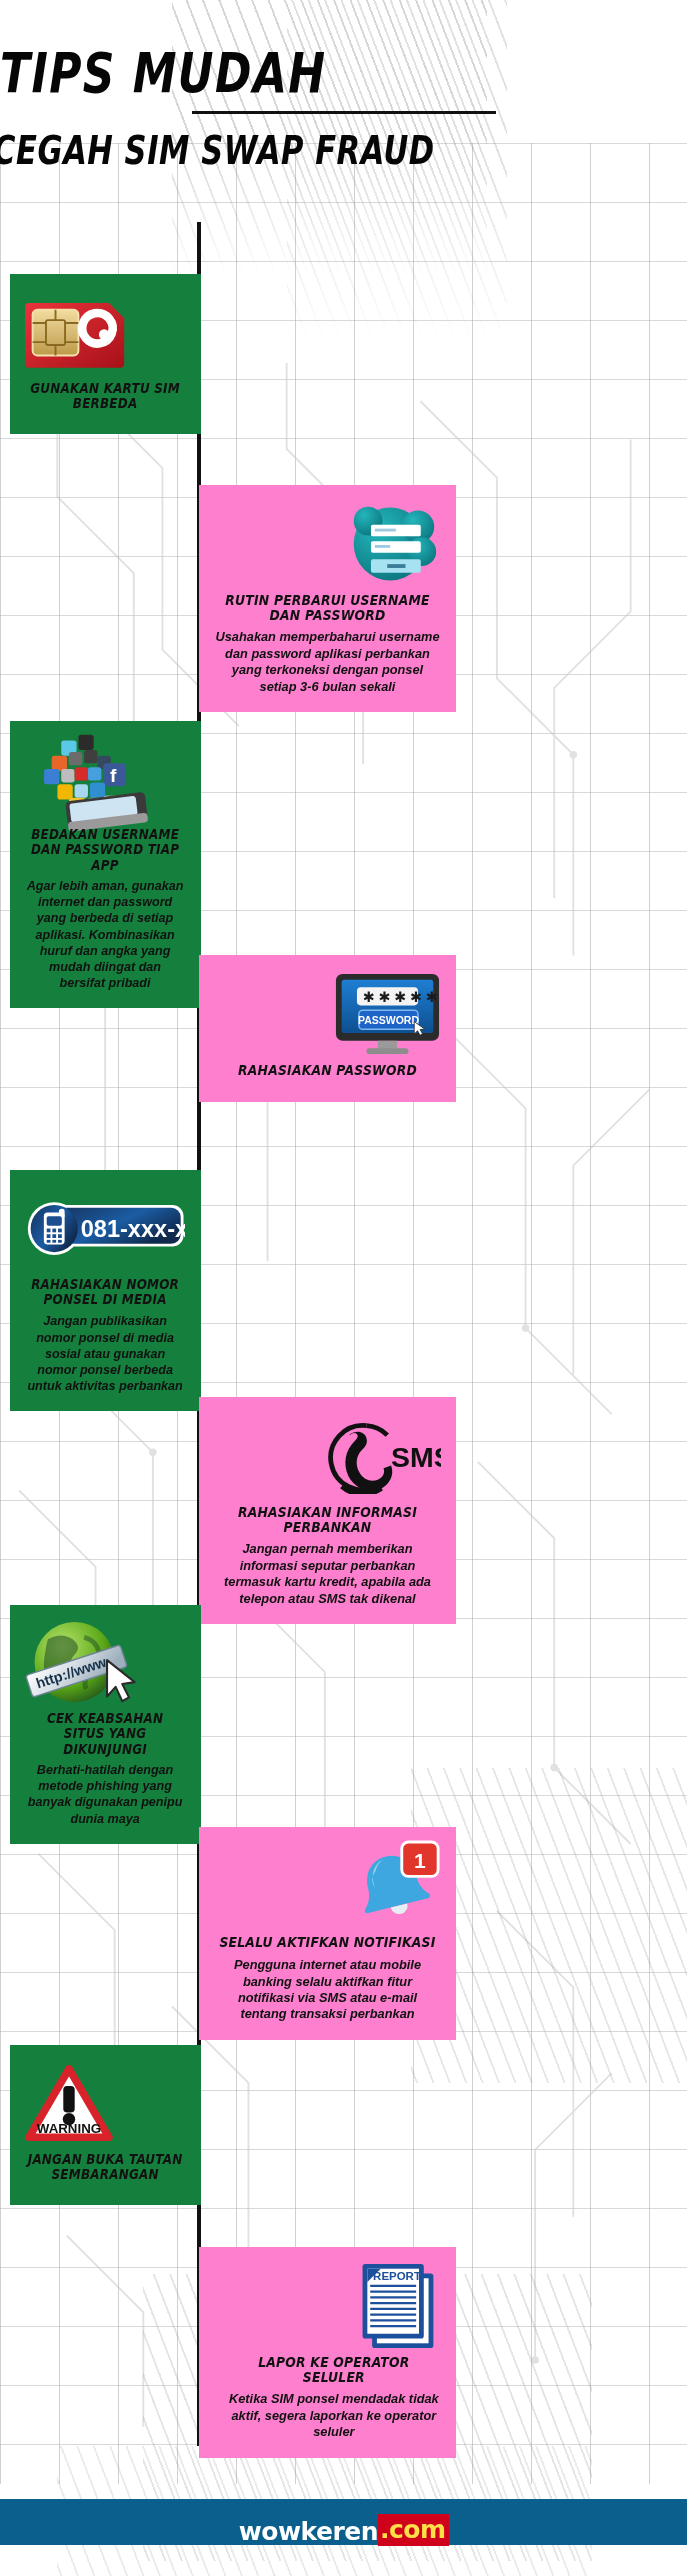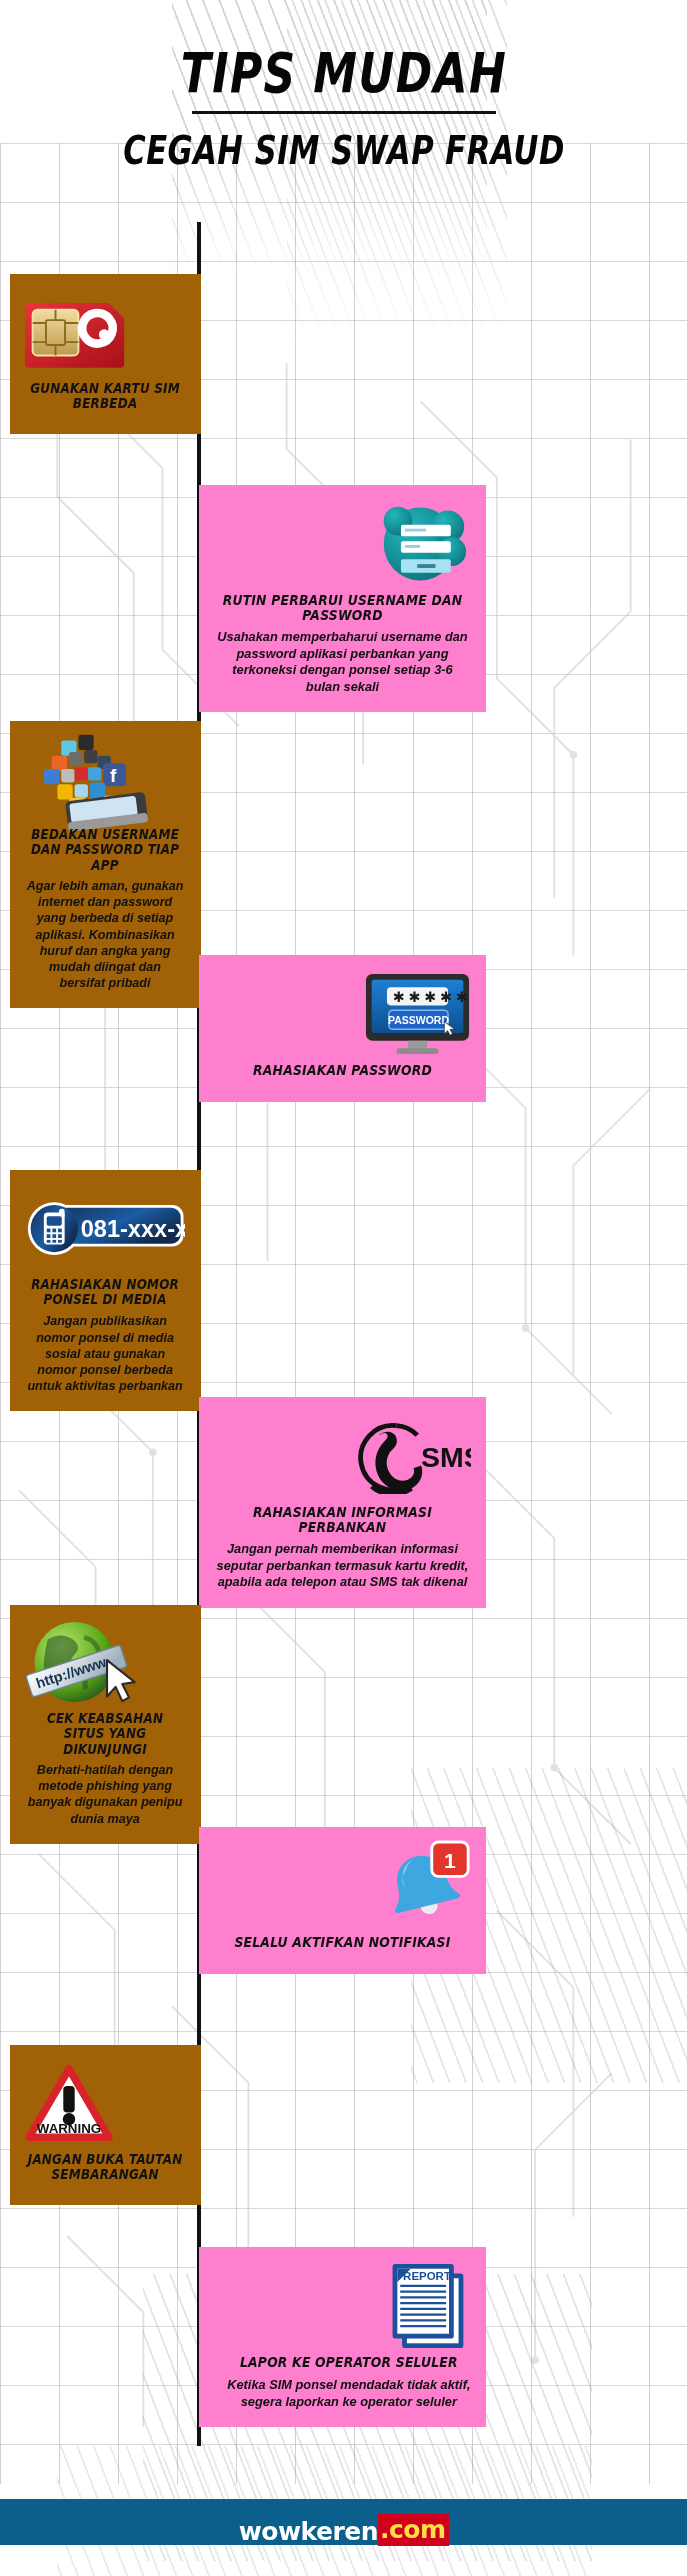--- a/index.html
+++ b/index.html
@@ -41,21 +41,21 @@
       rgba(150,150,150,0) 15.3px);
   }
   .streak-fade-top {
     -webkit-mask-image: linear-gradient(to bottom, rgba(0,0,0,1) 55%, rgba(0,0,0,0) 100%);
     mask-image: linear-gradient(to bottom, rgba(0,0,0,1) 55%, rgba(0,0,0,0) 100%);
   }
 
   
   #header {
     position: absolute; top: 0; left: 0; width: 688px; height: 222px;
-    z-index: 5; text-align: center;
+    z-index: 5; text-align: left;
   }
   .title-main {
     font-family: "DejaVu Sans", sans-serif;
     font-weight: 700;
     font-style: italic;
     font-size: 44px;
     letter-spacing: 1.4px;
     color: #060606;
     margin-top: 46px;
     line-height: 1;
@@ -86,22 +86,22 @@
     background: #111;
     z-index: 3;
   }
 
   
   .card {
     position: absolute;
     z-index: 6;
     padding: 13.4px 15.3px 17px;
   }
-  .card.left  { left: 9.6px;  width: 191px; background: #a16207; }
-  .card.right { left: 199px; width: 287px; background: #fd7fce; text-align: center; }
+  .card.left  { left: 9.6px;  width: 191px; background: #15803d; }
+  .card.right { left: 199px; width: 257px; background: #fd7fce; text-align: center; }
   .card.left  { text-align: center; }
 
   .card-icon {
     height: 92px;
     display: flex;
     align-items: center;
     margin-bottom: 3.8px;
   }
   .card.left  .card-icon { justify-content: flex-start; }
   .card.right .card-icon { justify-content: flex-end; }
@@ -423,20 +423,21 @@
         <path d="M44 16 c16 0 26 12 26 28 c0 10 4 16 8 20 c2 2 1 5-2 5 H12 c-3 0-4-3-2-5 c4-4 8-10 8-20
                  c0-16 10-28 26-28 z" fill="#3ea7e0"></path>
         <path d="M36 69 h18 a9 9 0 0 1-18 0 z" fill="#e6eef3"></path>
         <path d="M30 28 c4-8 12-10 12-10 c-10 2-14 8-16 14 c-2 7-1 14-1 14 c-2-8-1-13 5-18z" fill="#8fd0ee"></path>
       </g>
       <rect x="51" y="2" width="38" height="36" rx="7" fill="#e2362c" stroke="#ffffff" stroke-width="3"></rect>
       <text x="70" y="29" text-anchor="middle" font-family="Liberation Sans, sans-serif" font-size="22" font-weight="700" fill="#ffffff" id="notif-badge-text">1</text>
     </svg>
   </div>
   <div class="card-title">SELALU AKTIFKAN NOTIFIKASI</div>
+  <div class="card-body">Pengguna internet atau mobile banking selalu aktifkan fitur notifikasi via SMS atau e-mail tentang transaksi perbankan</div>
 </div>
 
 <div class="card left" style="top:2045px;">
   <div class="card-icon">
     <svg class="ic" width="88" height="78" viewBox="0 0 92 82">
       <path d="M46 4 L88 76 H4 Z" fill="#ffffff" stroke="#d9232a" stroke-width="8" stroke-linejoin="round"></path>
       <rect x="40" y="22" width="12" height="28" rx="4" fill="#111"></rect>
       <circle cx="46" cy="57" r="6.5" fill="#111"></circle>
       <text x="46" y="71" text-anchor="middle" font-family="Liberation Sans, sans-serif" font-size="14" font-weight="700" fill="#111" id="warning-label-text">WARNING</text>
     </svg>

